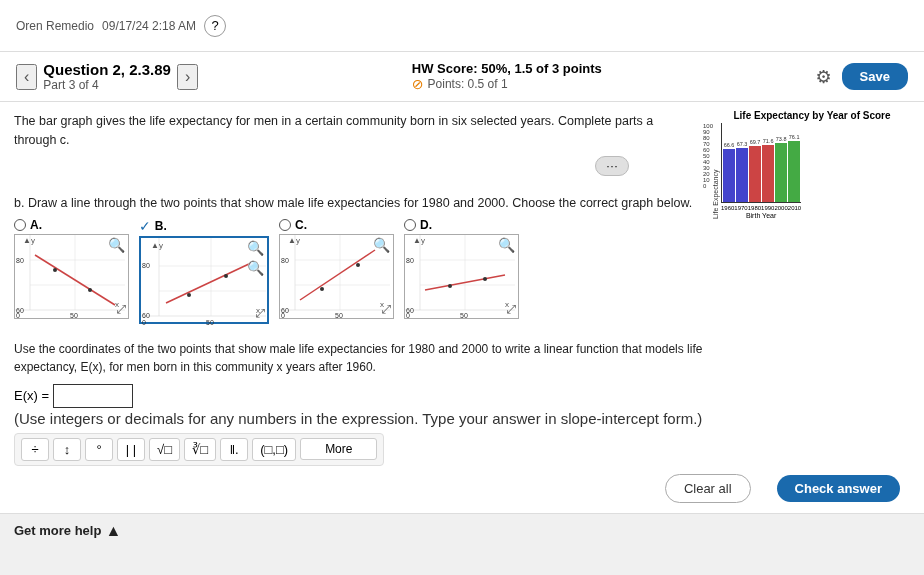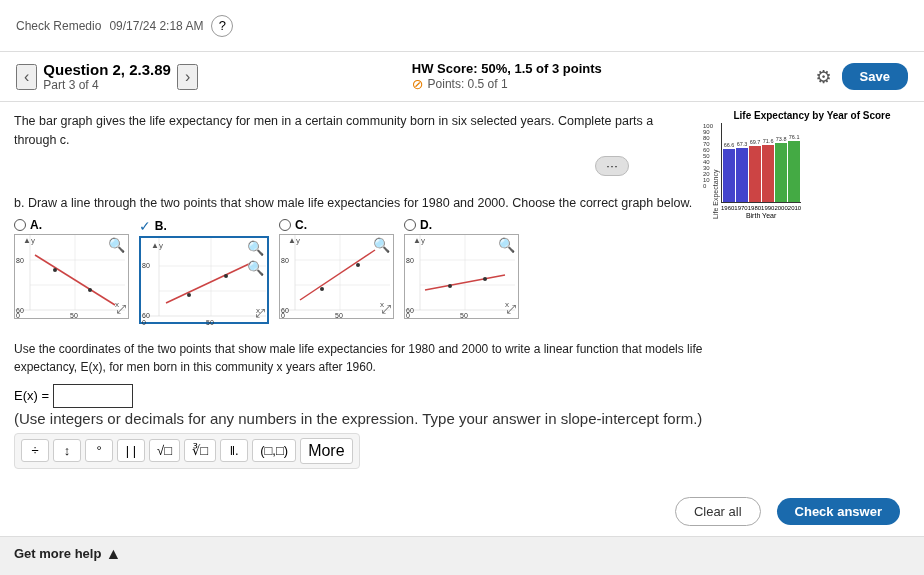--- a/index.html
+++ b/index.html
@@ -240,32 +240,32 @@
       padding: 3px 7px;
       font-size: 13px;
       cursor: pointer;
       min-width: 28px;
       text-align: center;
     }
     .math-btn-more {
       background: #fff;
       border: 1px solid #ccc;
       border-radius: 3px;
-      padding: 3px 7px;
-      font-size: 16px;
+      padding: 3px 24px;
+      font-size: 12px;
       cursor: pointer;
     }
 
     
     .bottom-row {
       display: flex;
       justify-content: flex-end;
       align-items: center;
-      gap: 16px;
-      margin-top: 28px;
+      gap: 26px;
+      margin-top: 8px;
       padding-right: 10px;
     }
     .clear-all-btn {
       background: #fff;
       border: 1px solid #aaa;
       border-radius: 20px;
       padding: 6px 18px;
       font-size: 13px;
       cursor: pointer;
       color: #333;
@@ -311,21 +311,21 @@
       display: flex;
       align-items: center;
       gap: 8px;
     }
   </style>
 </head>
 <body>
 
 <div class="top-bar">
   <div class="top-user-section">
-    <span class="user-info">Check Remedio</span>
+    <span class="user-info">Oren Remedio</span>
     <span class="user-info">09/17/24 2:18 AM</span>
     <button class="help-btn">?</button>
   </div>
 </div>
 
 <div style="background:#fff; border-bottom:1px solid #ddd; display:flex; align-items:center; justify-content:space-between; padding:6px 16px; height:50px;">
   <div style="display:flex; align-items:center; gap:6px;">
     <button class="nav-arrow">‹</button>
     <div>
       <div class="question-title">Question 2, 2.3.89</div>

